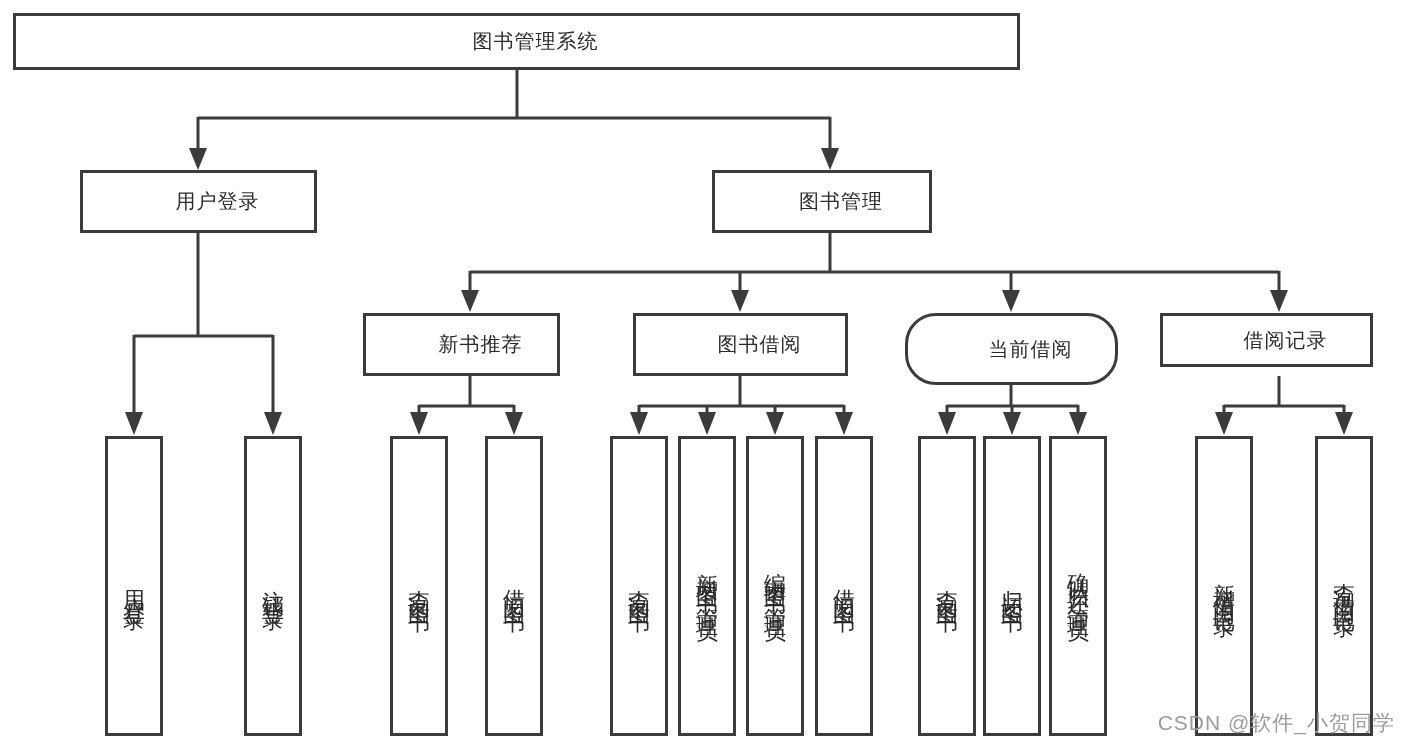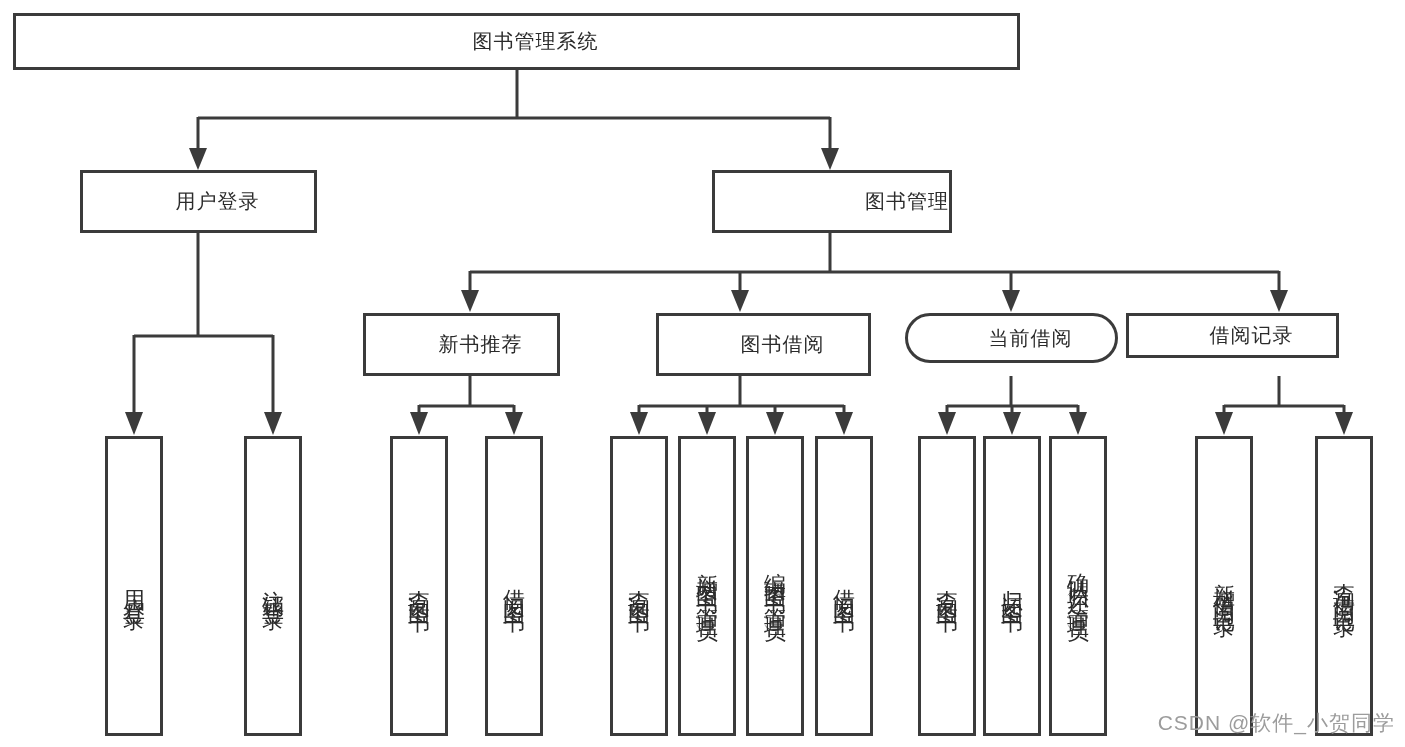--- a/index.html
+++ b/index.html
@@ -113,34 +113,34 @@
     </g>
   </svg>
 
   <div class="node hbox" style="left:13px; top:13px; width:1007px; height:57px;">
     <span>图书管理系统</span>
   </div>
 
   <div class="node hbox" style="left:80px; top:170px; width:237px; height:63px;">
     <span>用户登录</span>
   </div>
-  <div class="node hbox" style="left:712px; top:170px; width:240px; height:63px;justify-content:flex-end;">
+  <div class="node hbox" style="left:712px; top:170px; width:220px; height:63px;">
     <span>图书管理</span>
   </div>
 
   <div class="node hbox" style="left:363px; top:313px; width:197px; height:63px;">
     <span>新书推荐</span>
   </div>
-  <div class="node hbox" style="left:656px; top:313px; width:215px; height:63px;">
+  <div class="node hbox" style="left:633px; top:313px; width:215px; height:63px;">
     <span>图书借阅</span>
   </div>
-  <div class="node hbox" style="left:905px; top:313px; width:213px; height:50px;border-radius:31px;">
+  <div class="node hbox" style="left:905px; top:313px; width:213px; height:72px;border-radius:31px;">
     <span>当前借阅</span>
   </div>
-  <div class="node hbox" style="left:1126px; top:313px; width:213px; height:45px;">
+  <div class="node hbox" style="left:1160px; top:313px; width:213px; height:54px;">
     <span>借阅记录</span>
   </div>
 
   <div class="node vbox" style="left:105px; top:436px; width:58px; height:300px;">
     <span class="vtext">用户登录</span>
   </div>
   <div class="node vbox" style="left:244px; top:436px; width:58px; height:300px;">
     <span class="vtext">注销登录</span>
   </div>
 

